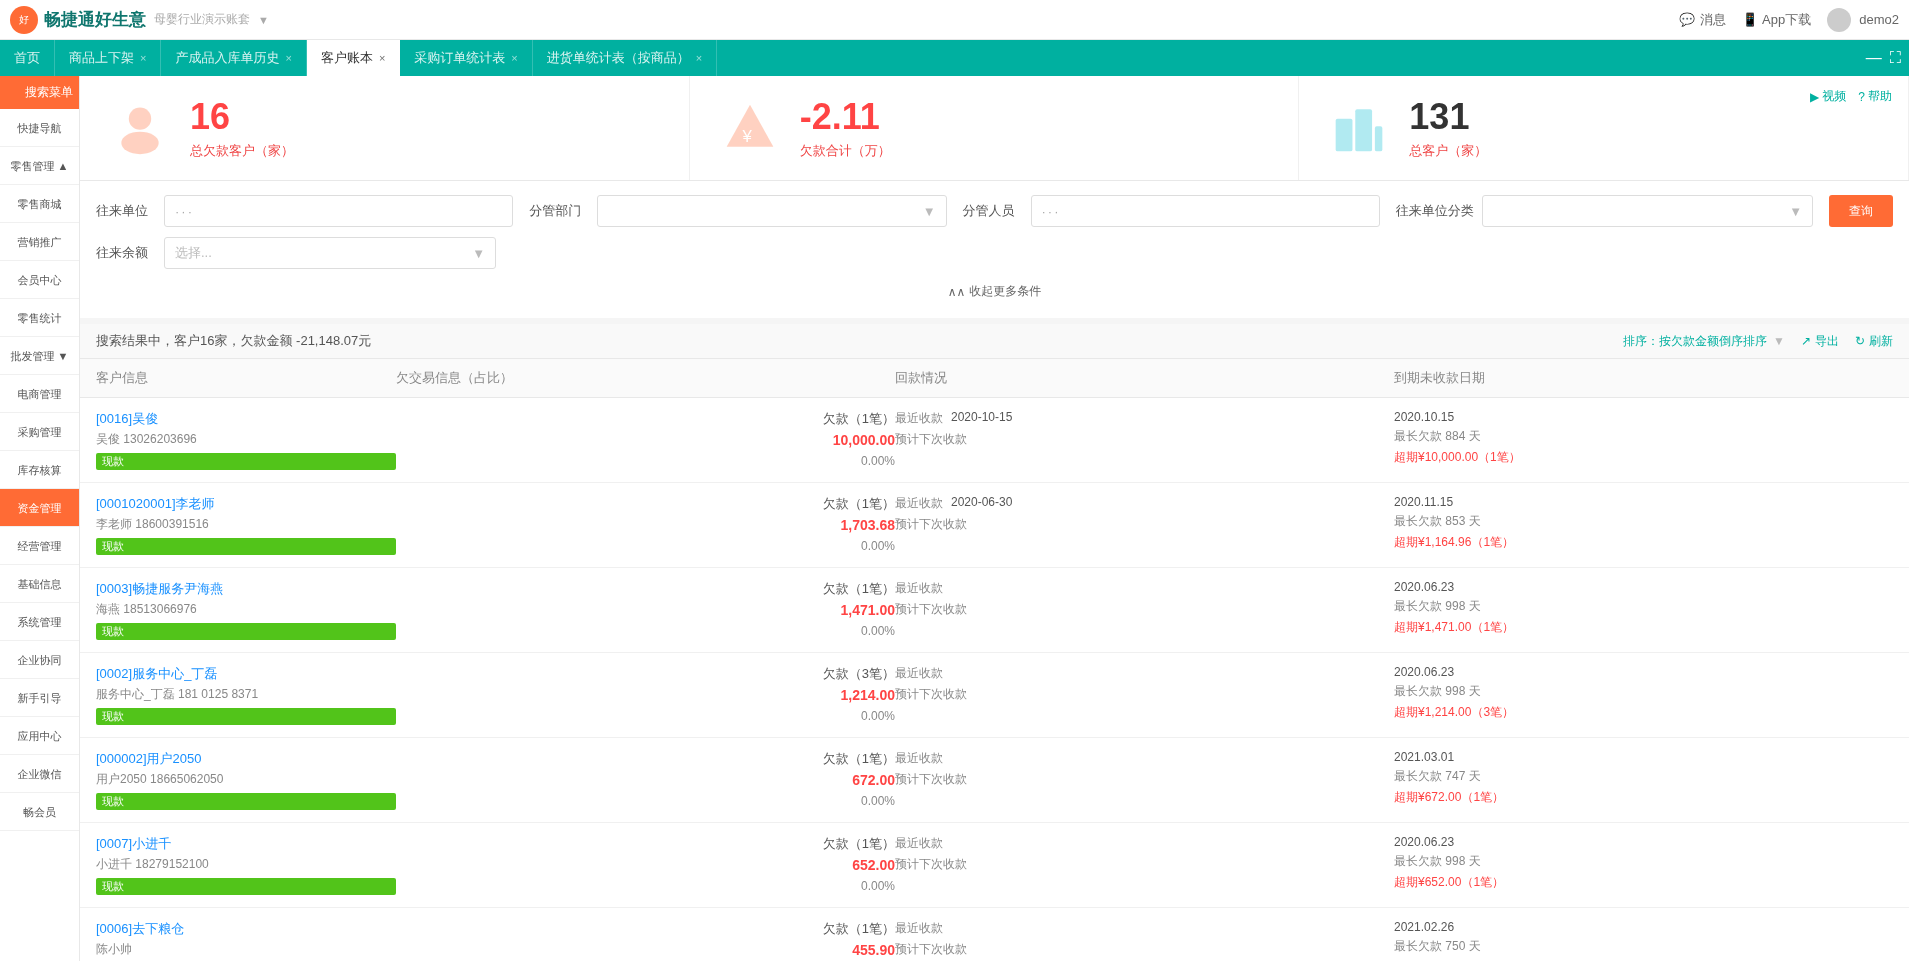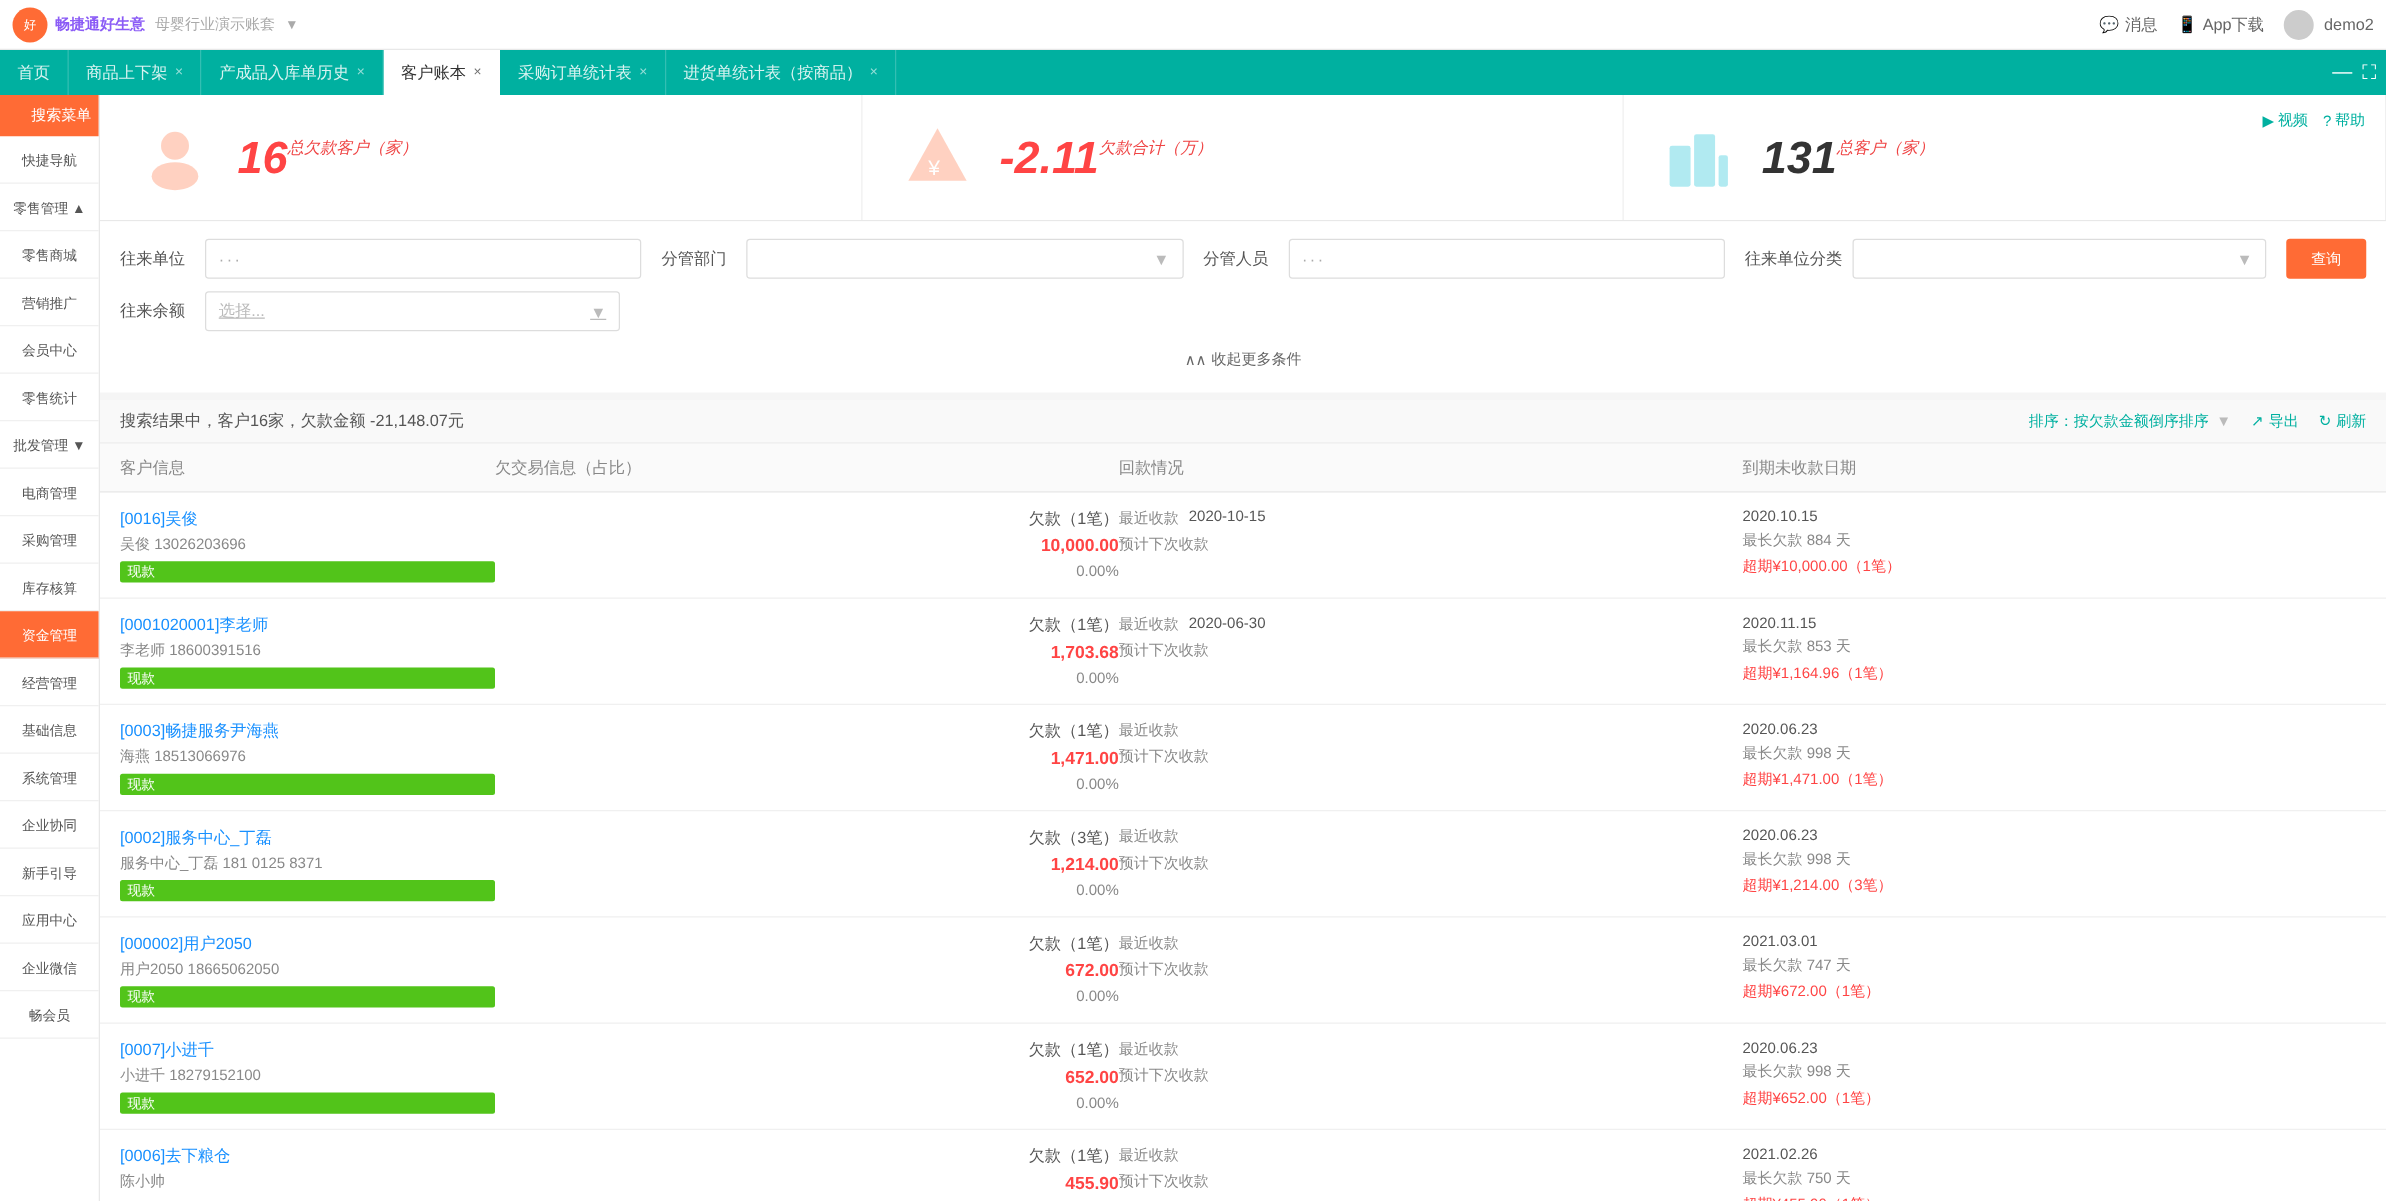--- a/index.html
+++ b/index.html
@@ -3,21 +3,21 @@
   <meta charset="utf-8">
   <style>
     * { margin: 0; padding: 0; box-sizing: border-box; }
     body { font-family: 'Microsoft YaHei', Arial, sans-serif; font-size: 13px; background: #f5f5f5; color: #333; overflow: hidden; }
 
     
     .top-bar { display: flex; align-items: center; justify-content: space-between; height: 40px; background: #fff; border-bottom: 1px solid #e8e8e8; padding: 0 10px; }
     .top-bar-left { display: flex; align-items: center; gap: 8px; }
     .logo-area { display: flex; align-items: center; gap: 6px; }
     .logo-icon { width: 28px; height: 28px; background: #ff6b35; border-radius: 50%; display: flex; align-items: center; justify-content: center; color: white; font-size: 10px; }
-    .logo-text { color: #8b5cf6; font-size: 12px; font-weight: bold; }
+    .logo-text { color: #0f766e; font-size: 17px; font-weight: bold; }
     .top-bar-right { display: flex; align-items: center; gap: 16px; font-size: 13px; color: #666; }
     .top-bar-right span { cursor: pointer; display: flex; align-items: center; gap: 4px; }
 
     
     .nav-tabs { display: flex; align-items: center; background: #00b0a0; height: 36px; padding: 0 0; overflow: hidden; }
     .nav-tab { display: flex; align-items: center; padding: 0 14px; height: 36px; color: rgba(255,255,255,0.85); font-size: 13px; cursor: pointer; white-space: nowrap; border-right: 1px solid rgba(255,255,255,0.2); gap: 6px; }
     .nav-tab.active { background: #fff; color: #333; }
     .nav-tab .close-x { font-size: 11px; color: inherit; opacity: 0.7; }
     .nav-tab:first-child { background: transparent; }
     .nav-right { margin-left: auto; display: flex; align-items: center; padding: 0 8px; gap: 8px; color: white; }
@@ -33,34 +33,34 @@
     .sidebar-item-label { font-size: 11px; margin-top: 2px; }
 
     
     .content { flex: 1; overflow-y: auto; background: #f5f5f5; padding: 0; }
 
     
     .stats-row { display: flex; background: #fff; border-bottom: 1px solid #e8e8e8; }
     .stat-card { flex: 1; display: flex; align-items: center; padding: 20px 30px; gap: 20px; border-right: 1px solid #f0f0f0; position: relative; }
     .stat-icon { width: 60px; height: 60px; opacity: 0.3; display: flex; align-items: center; justify-content: center; }
     .stat-icon svg { width: 56px; height: 56px; }
-    .stat-info { display: flex; flex-direction: row; font-style: italic; }
+    .stat-info { display: flex; flex-direction: column; }
     .stat-value { font-size: 36px; font-weight: bold; }
     .stat-value.red { color: #ff4444; }
     .stat-value.dark { color: #333; font-size: 36px; }
     .stat-label { font-size: 13px; color: #ef4444; margin-top: 4px; }
     .stat-card-right { position: absolute; top: 12px; right: 16px; display: flex; gap: 12px; font-size: 12px; color: #00b0a0; }
 
     
     .filter-area { background: #fff; padding: 14px 16px; margin-bottom: 6px; }
     .filter-row { display: flex; align-items: center; gap: 16px; margin-bottom: 10px; }
     .filter-item { display: flex; align-items: center; gap: 8px; flex: 1; }
     .filter-label { font-size: 13px; color: #555; white-space: nowrap; min-width: 60px; }
     .filter-input { flex: 1; height: 32px; border: 1px solid #ddd; border-radius: 3px; padding: 0 10px; font-size: 13px; color: #333; display: flex; align-items: center; justify-content: space-between; cursor: pointer; }
-    .filter-select { flex: 1; height: 32px; border: 1px solid #ddd; border-radius: 3px; padding: 0 10px; font-size: 13px; color: #bbb; display: flex; align-items: center; justify-content: space-between; cursor: pointer; text-decoration: underline; }
+    .filter-select { flex: 1; height: 32px; border: 1px solid #ddd; border-radius: 3px; padding: 0 10px; font-size: 13px; color: #bbb; display: flex; align-items: center; justify-content: space-between; cursor: pointer; }
     .search-btn { background: #ff6b35; color: white; border: none; padding: 0 20px; height: 32px; border-radius: 3px; cursor: pointer; font-size: 12px; white-space: nowrap; }
     .collapse-row { display: flex; align-items: center; justify-content: center; padding: 4px 0; }
     .collapse-btn { color: #666; font-size: 12px; cursor: pointer; display: flex; align-items: center; gap: 4px; }
 
     
     .result-bar { background: #f9f9f9; padding: 8px 16px; display: flex; align-items: center; justify-content: space-between; font-size: 13px; color: #555; border-bottom: 1px solid #e8e8e8; }
     .result-actions { display: flex; align-items: center; gap: 16px; color: #00b0a0; font-size: 12px; }
     .result-sort { display: flex; align-items: center; gap: 6px; }
 
     

